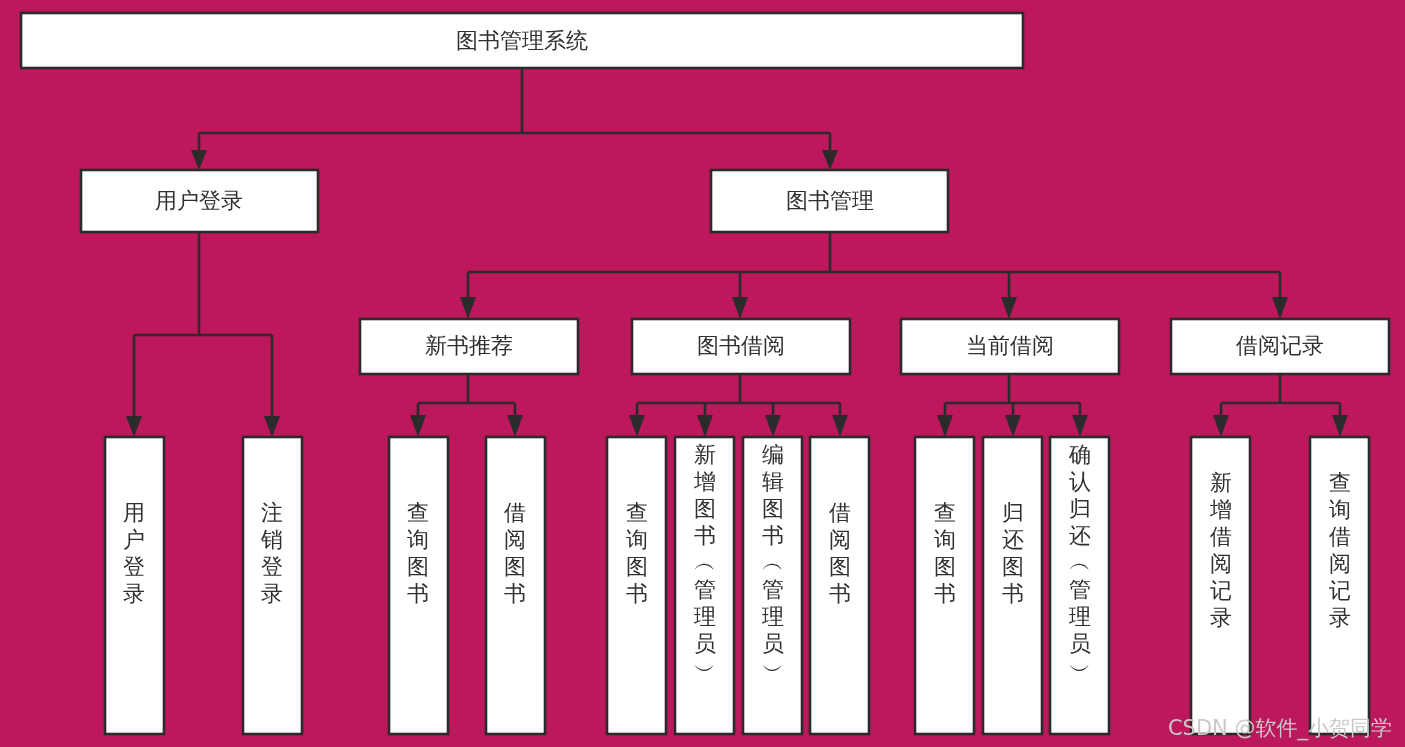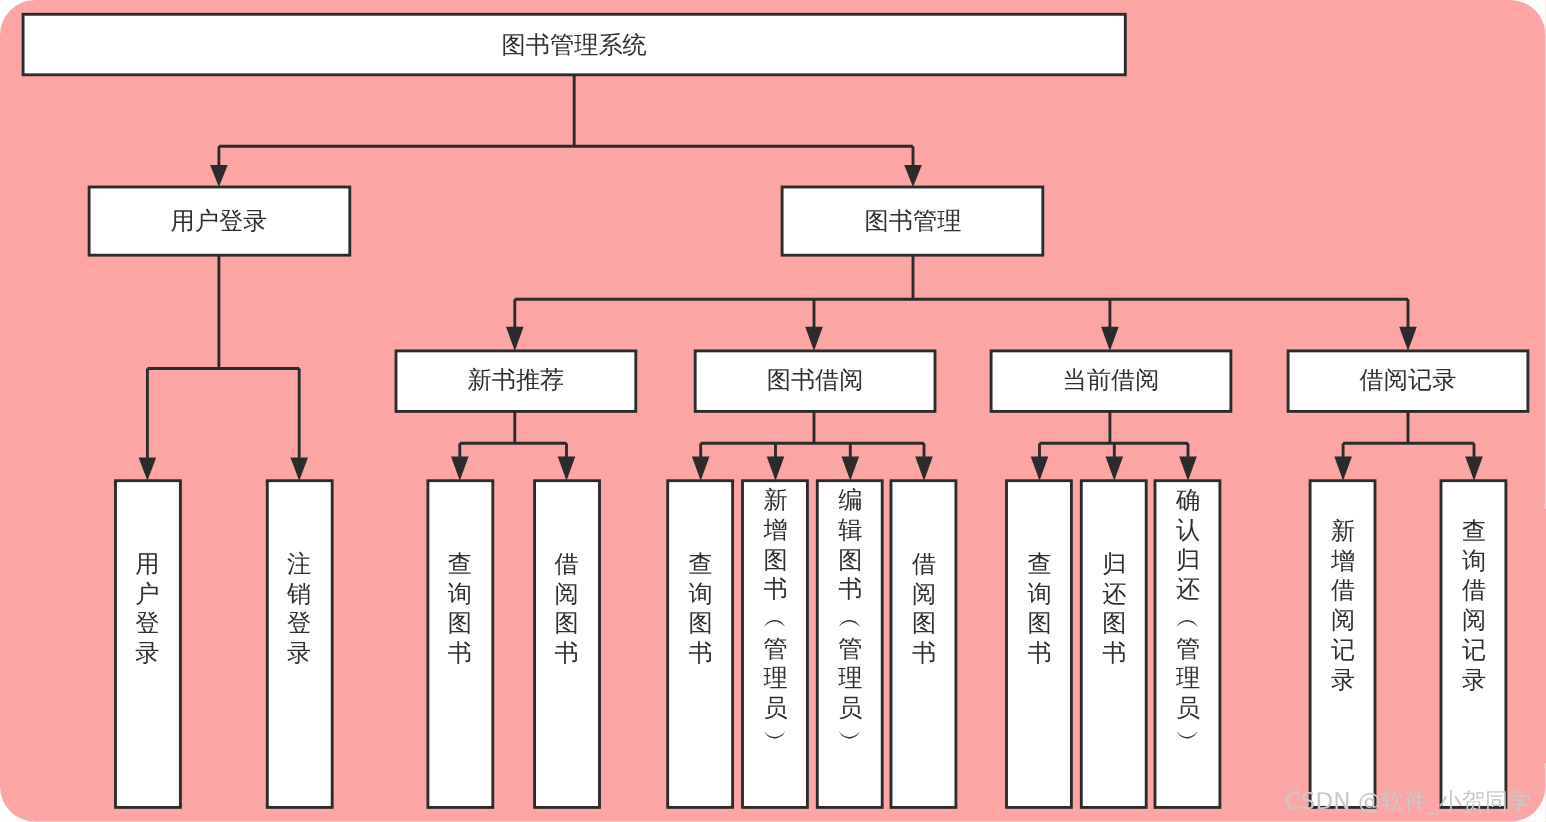--- a/index.html
+++ b/index.html
@@ -8,23 +8,22 @@
     padding: 0;
     background: #ffffff;
   }
   body {
     font-family: "DejaVu Sans", "Liberation Sans", sans-serif;
   }
   #diagram-root {
     position: relative;
     width: 1405px;
     height: 747px;
-    background: #fca5a5;
+    background: #be185d;
     overflow: hidden;
-    border-radius: 32px;
   }
   svg#flow-svg {
     position: absolute;
     left: 0;
     top: 0;
     width: 1405px;
     height: 747px;
   }
   .node-box {
     fill: #ffffff;

